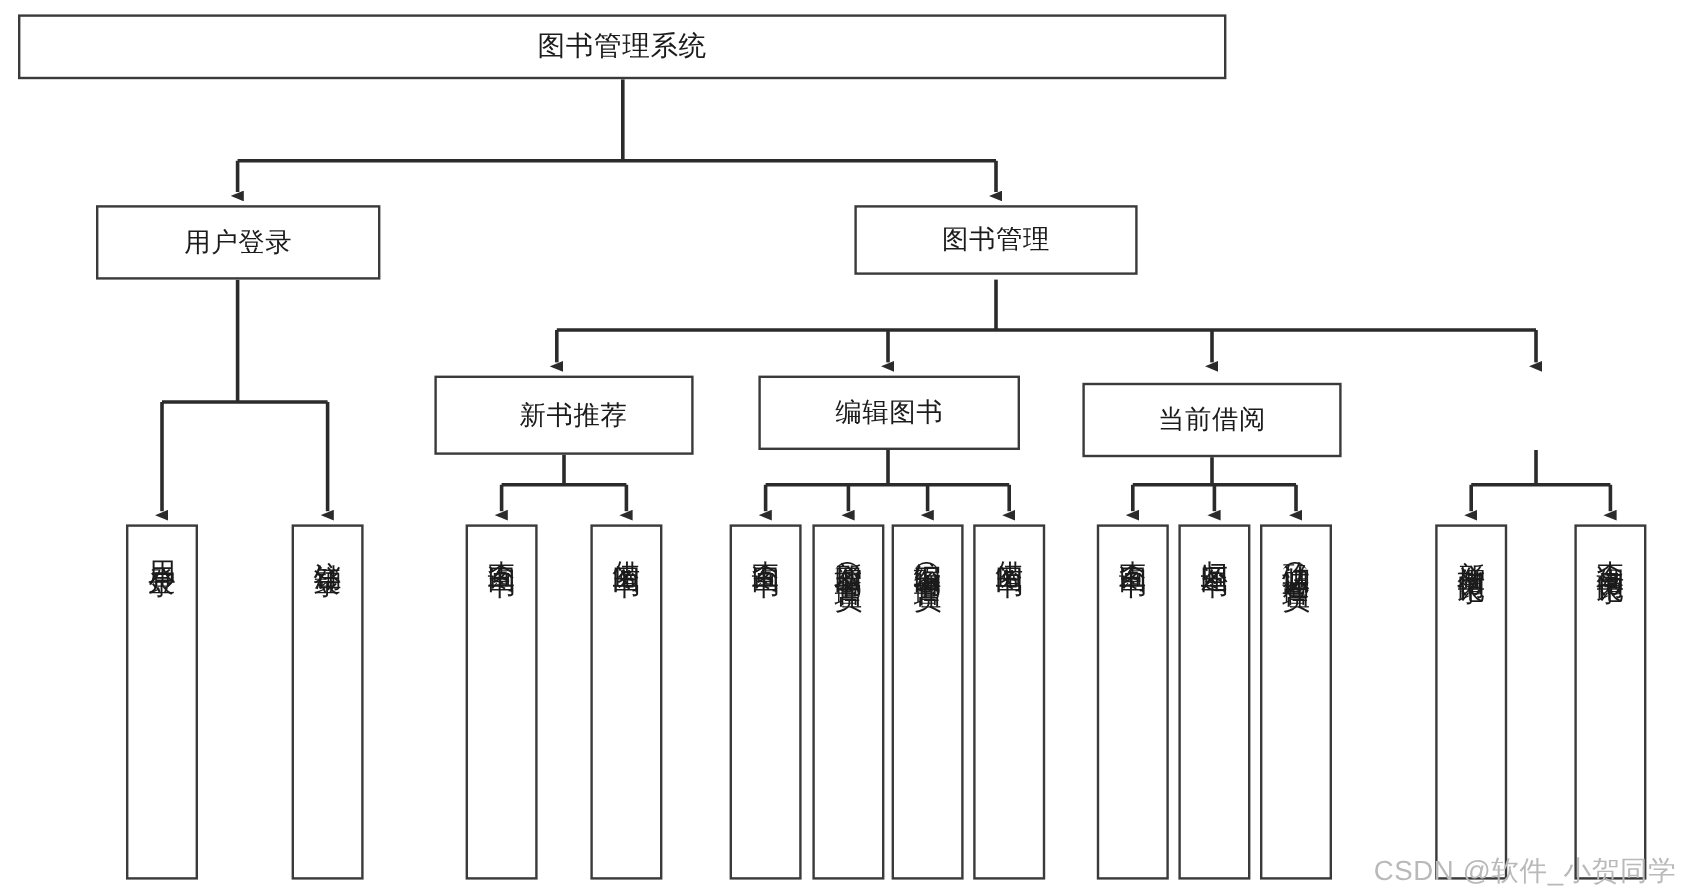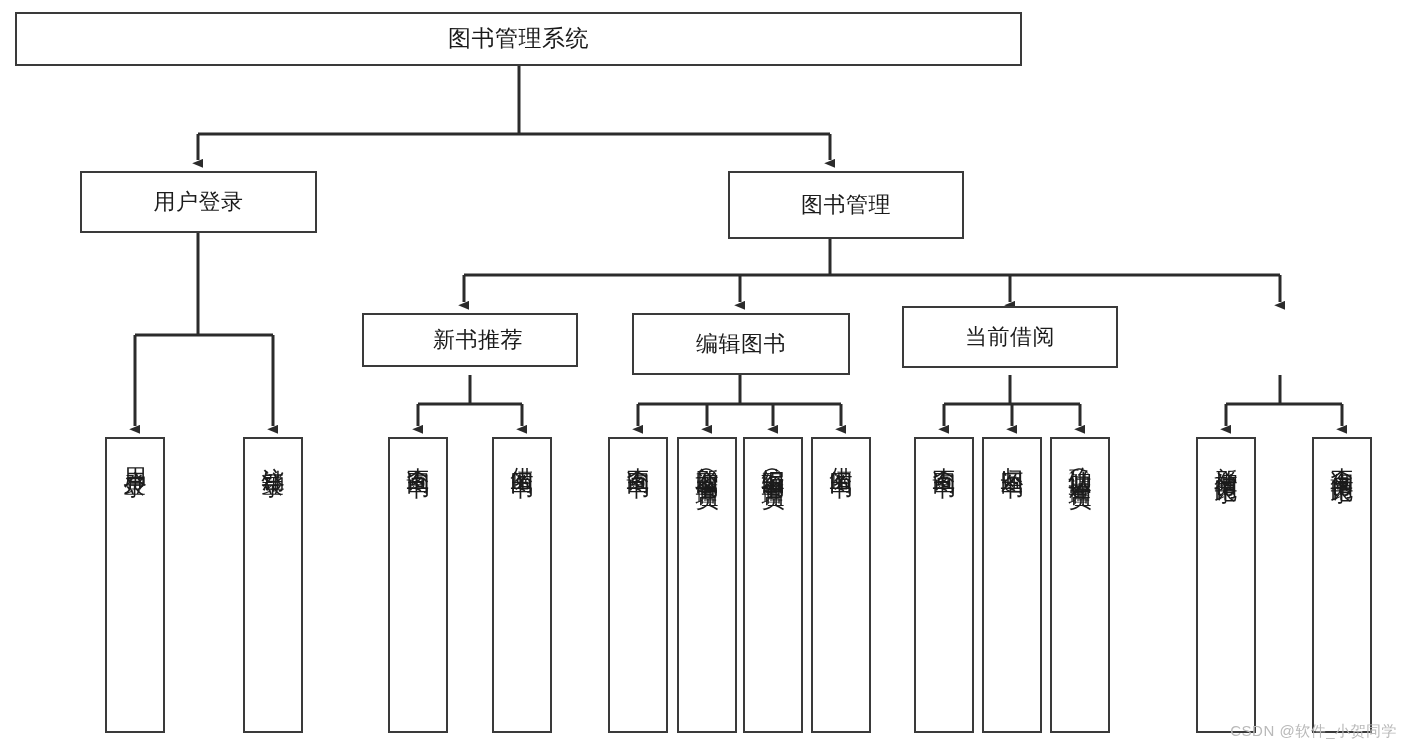--- a/index.html
+++ b/index.html
@@ -60,21 +60,21 @@
     text-orientation: upright;
     font-size: 23px;
     line-height: 1;
     letter-spacing: 3px;
     white-space: nowrap;
   }
   #watermark {
     position: absolute;
     right: 8px;
     bottom: 6px;
-    font-size: 15px;
+    font-size: 23px;
     color: #b9b9b9;
     z-index: 9;
     white-space: nowrap;
     letter-spacing: 0.5px;
     text-align: center;
   }
 </style>
 </head>
 <body>
 
@@ -130,31 +130,31 @@
     </g>
   </svg>
 
   <div class="node horiz root" style="left:15px; top:12px; width:1007px; height:54px;">
     <span class="label">图书管理系统</span>
   </div>
 
   <div class="node horiz" style="left:80px; top:171px; width:237px; height:62px;">
     <span class="label">用户登录</span>
   </div>
-  <div class="node horiz" style="left:728px; top:171px; width:236px; height:68px;">
+  <div class="node horiz" style="left:712px; top:171px; width:236px; height:58px;">
     <span class="label">图书管理</span>
   </div>
 
-  <div class="node horiz" style="left:362px; top:313px; width:216px; height:54px;padding-left:16px;">
+  <div class="node horiz" style="left:362px; top:313px; width:216px; height:66px;padding-left:16px;">
     <span class="label">新书推荐</span>
   </div>
   <div class="node horiz" style="left:632px; top:313px; width:218px; height:62px;">
     <span class="label">编辑图书</span>
   </div>
-  <div class="node horiz" style="left:902px; top:306px; width:216px; height:62px;align-items:center;">
+  <div class="node horiz" style="left:902px; top:319px; width:216px; height:62px;align-items:center;">
     <span class="label">当前借阅</span>
   </div>
 
   <div class="node vert" style="left:105px; top:437px; width:60px; height:296px;">
     <span class="label">用户登录</span>
   </div>
   <div class="node vert" style="left:243px; top:437px; width:60px; height:296px;">
     <span class="label">注销登录</span>
   </div>
 

